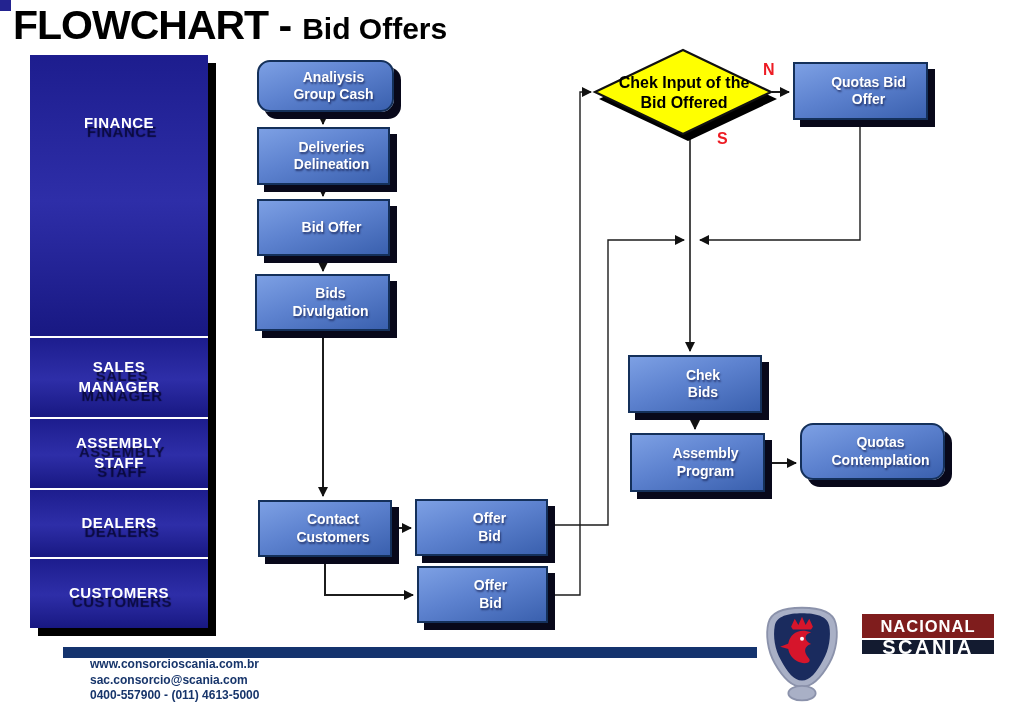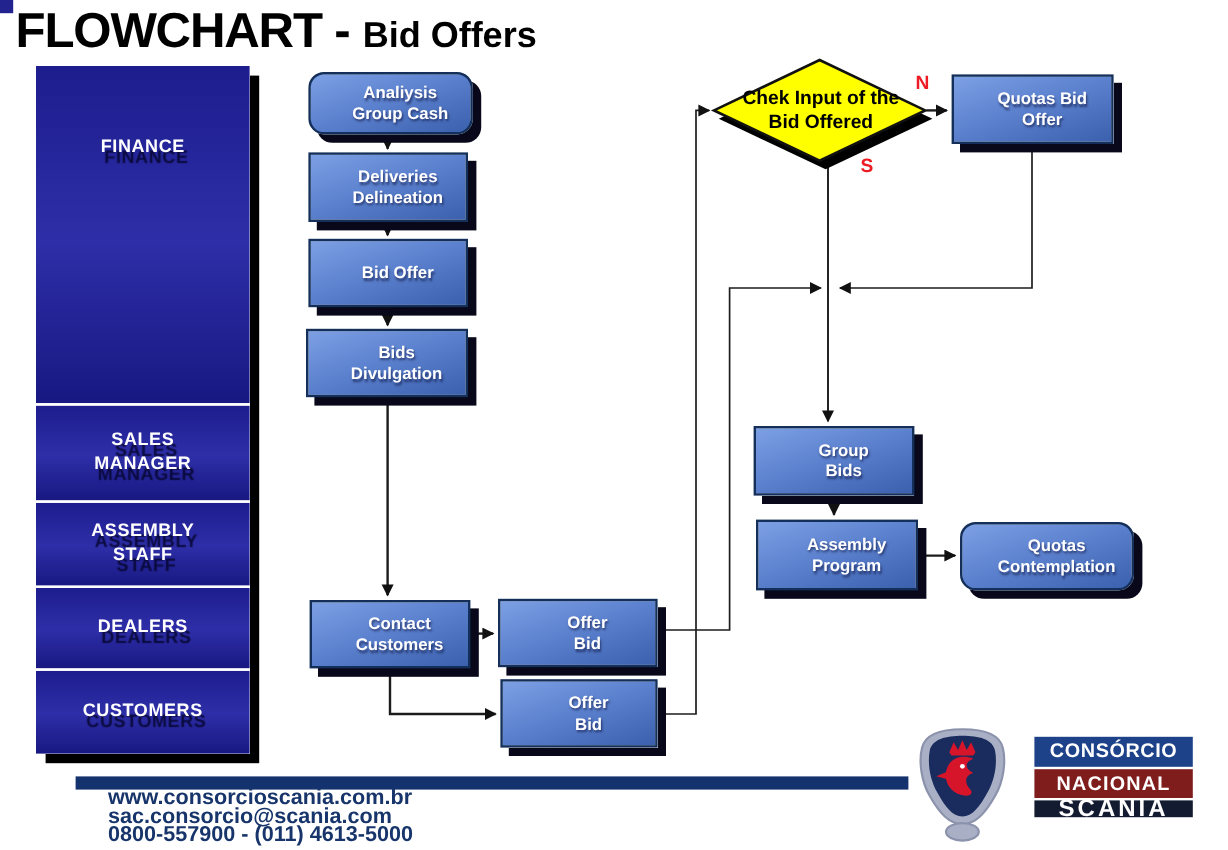--- a/index.html
+++ b/index.html
@@ -45,21 +45,21 @@
   }
   .branch{position:absolute;color:#ed1c24;font-weight:bold;font-size:16px;}
   #branch-n{left:763px;top:61px;}
   #branch-s{left:717px;top:130px;}
   
   #connectors{position:absolute;left:0;top:0;pointer-events:none;}
   
   #footer-bar{position:absolute;left:63px;top:647px;width:694px;height:11px;background:#14336e;}
   #footer-contact{
     position:absolute;left:90px;top:657px;color:#17356b;font-weight:bold;
-    font-size:18px;line-height:15.5px;
+    font-size:12px;line-height:15.5px;
   }
   
   #scania-badge{position:absolute;left:756px;top:605px;width:92px;height:100px;}
   #logo-text{position:absolute;left:862px;top:614px;width:132px;display:flex;flex-direction:column;gap:2px;}
   .logo-bar{display:flex;align-items:center;justify-content:center;color:#fff;font-weight:bold;}
   .logo-bar.consorcio{height:25px;background:#1d4289;font-size:16.5px;letter-spacing:.5px;}
   .logo-bar.nacional{height:24px;background:#7f1d1d;font-size:16.5px;letter-spacing:1px;}
   .logo-bar.scania{height:14px;background:#131b30;font-size:20px;letter-spacing:2.5px;}
 </style>
 </head>
@@ -134,54 +134,53 @@
 
   <div class="node" style="left:258px;top:500px;width:134px;height:57px">Contact
 Customers</div>
 
   <div class="node" style="left:415px;top:499px;width:133px;height:57px">Offer
 Bid</div>
 
   <div class="node" style="left:417px;top:566px;width:131px;height:57px">Offer
 Bid</div>
 
-  <div class="node" style="left:628px;top:355px;width:134px;height:58px">Group
+  <div class="node" style="left:628px;top:355px;width:134px;height:58px">Chek
 Bids</div>
 
   <div class="node" style="left:630px;top:433px;width:135px;height:59px">Assembly
 Program</div>
 
-  <div class="node rounded" style="left:800px;top:435px;width:145px;height:57px">Quotas
+  <div class="node rounded" style="left:800px;top:423px;width:145px;height:57px">Quotas
 Contemplation</div>
 
   <div class="node" style="left:793px;top:62px;width:135px;height:58px">Quotas Bid
 Offer</div>
 
   <div id="decision-label">Chek Input of the
 Bid Offered</div>
   <span id="branch-n" class="branch">N</span>
   <span id="branch-s" class="branch">S</span>
 
   <div id="footer-bar"></div>
   <div id="footer-contact">
     <div>www.consorcioscania.com.br</div>
     <div>sac.consorcio@scania.com</div>
-    <div>0800-557900 - (011) 4613-5000</div>
+    <div>0400-557900 - (011) 4613-5000</div>
   </div>
 
   <svg id="scania-badge" viewBox="0 0 100 110">
     <path d="M50 3 C32 3 16 7 13 20 C10 32 12 50 20 64 C29 80 38 90 50 90 C62 90 71 80 80 64 C88 50 90 32 87 20 C84 7 68 3 50 3 Z" fill="#a9b0c6" stroke="#8b92ab" stroke-width="2"></path>
     <ellipse cx="50" cy="97" rx="15" ry="8" fill="#a9b0c6" stroke="#8b92ab" stroke-width="2"></ellipse>
     <path d="M50 9 C35 9 22 12 20 23 C18 34 20 49 27 61 C34 74 41 83 50 83 C59 83 66 74 73 61 C80 49 82 34 80 23 C78 12 65 9 50 9 Z" fill="#1a2b5e"></path>
     <g>
       <path d="M38 24 L42 15 L46 22 L50 13 L54 22 L58 15 L62 24 L60 27 L40 27 Z" fill="#d6152b"></path>
       <path d="M60 30 C47 25 37 31 35 42 C33 53 41 63 53 64 C58 64 60 61 57 58 C51 51 53 45 60 43 C54 40 52 36 56 32 Z" fill="#d6152b"></path>
       <path d="M36 42 L26 46 L37 49 Z" fill="#d6152b"></path>
       <circle cx="50" cy="37" r="2.2" fill="#fff"></circle>
     </g>
   </svg>
   <div id="logo-text">
-    <div class="logo-bar consorcio">CONSÓRCIO</div>
     <div class="logo-bar nacional">NACIONAL</div>
     <div class="logo-bar scania">SCANIA</div>
   </div>
 
 </div>
 
 </body></html>

